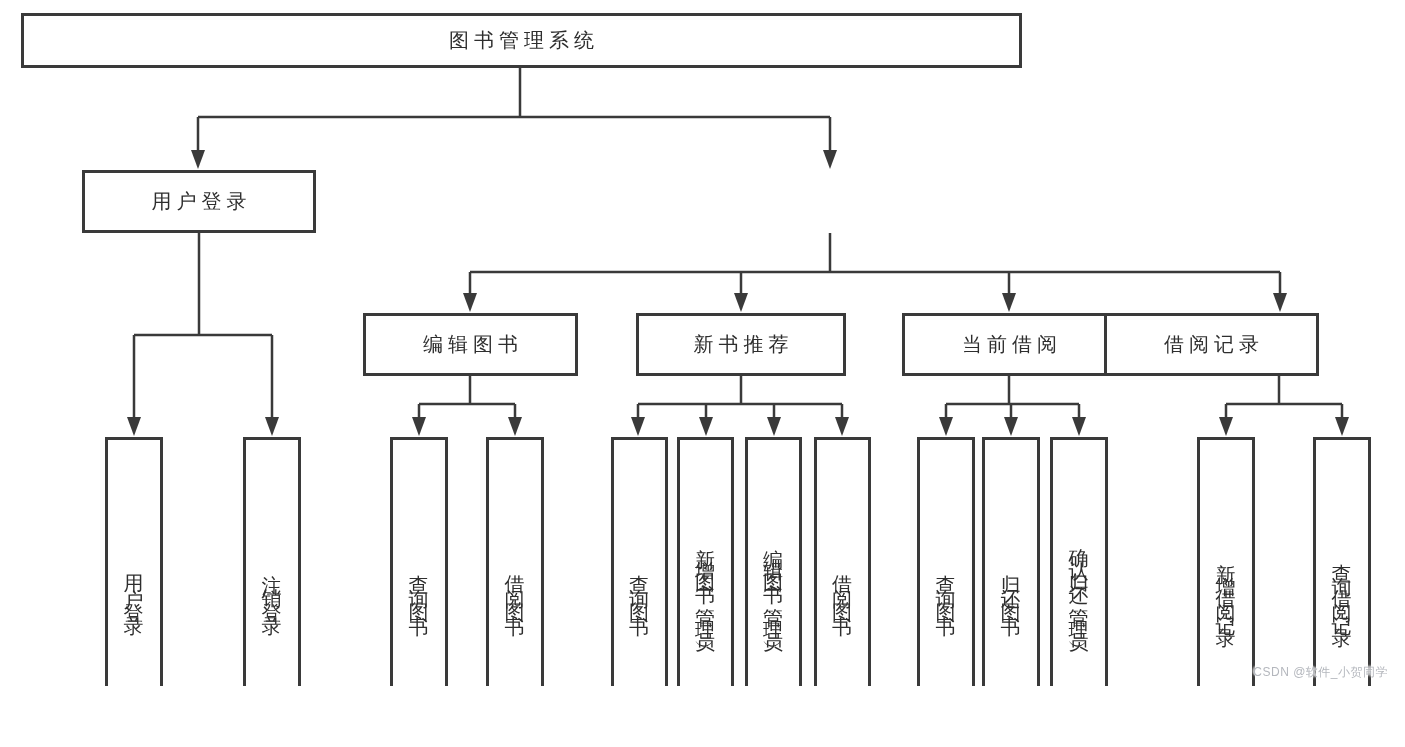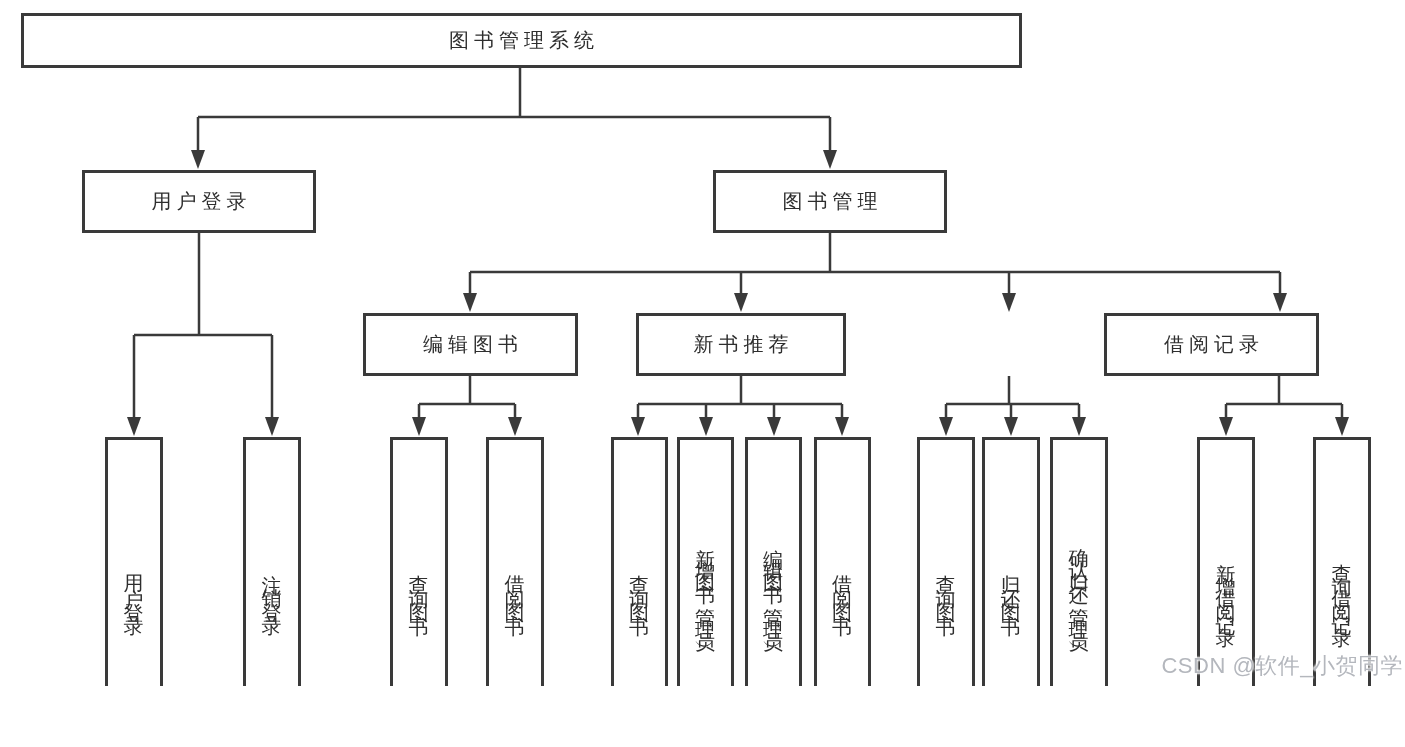--- a/index.html
+++ b/index.html
@@ -55,24 +55,24 @@
     text-orientation:mixed;
     font-size:20px;
     line-height:1;
     white-space:nowrap;
   }
   .sp4{letter-spacing:14px;}
   .sp6{letter-spacing:13px;}
   .sp9{letter-spacing:12px;}
   .watermark{
     position:absolute;
-    right:2px;
+    right:17px;
     bottom:5px;
     z-index:2;
-    font-size:22px;
+    font-size:12px;
     letter-spacing:0.5px;
     color:var(--watermark-color);
     text-shadow:0 0 2px #fff,1px 1px 2px #fff,-1px -1px 2px #fff;
     white-space:nowrap;
   }
 </style>
 </head>
 <body>
 
 <div class="canvas">
@@ -120,29 +120,29 @@
     </g>
   </svg>
 
   <div class="node" style="left:21px;top:13px;width:1001px;height:55px;">
     <span class="hlabel">图书管理系统</span>
   </div>
 
   <div class="node" style="left:82px;top:170px;width:234px;height:63px;">
     <span class="hlabel">用户登录</span>
   </div>
-  <div class="node" style="left:713px;top:170px;width:234px;height:63px;">
-    <span class="hlabel">图书管理</span>
-  </div>
 
   <div class="node" style="left:363px;top:313px;width:215px;height:63px;">
     <span class="hlabel">编辑图书</span>
   </div>
   <div class="node" style="left:636px;top:313px;width:210px;height:63px;">
     <span class="hlabel">新书推荐</span>
+  </div>
+  <div class="node" style="left:902px;top:313px;width:215px;height:63px;">
+    <span class="hlabel">当前借阅</span>
   </div>
   <div class="node" style="left:1104px;top:313px;width:215px;height:63px;">
     <span class="hlabel">借阅记录</span>
   </div>
 
   <div class="node" style="left:105px;top:437px;width:58px;height:300px;">
     <span class="vlabel sp4">用户登录</span>
   </div>
   <div class="node" style="left:243px;top:437px;width:58px;height:300px;">
     <span class="vlabel sp4">注销登录</span>

